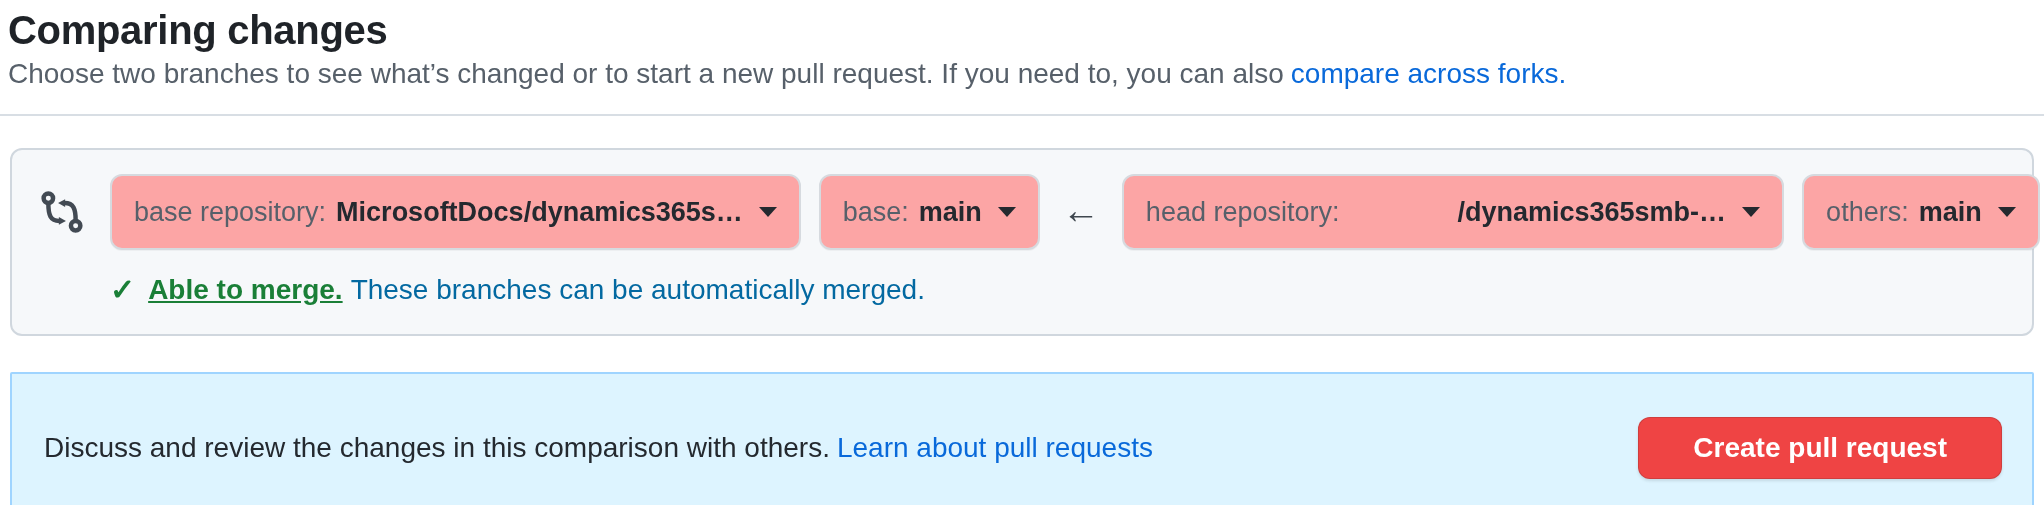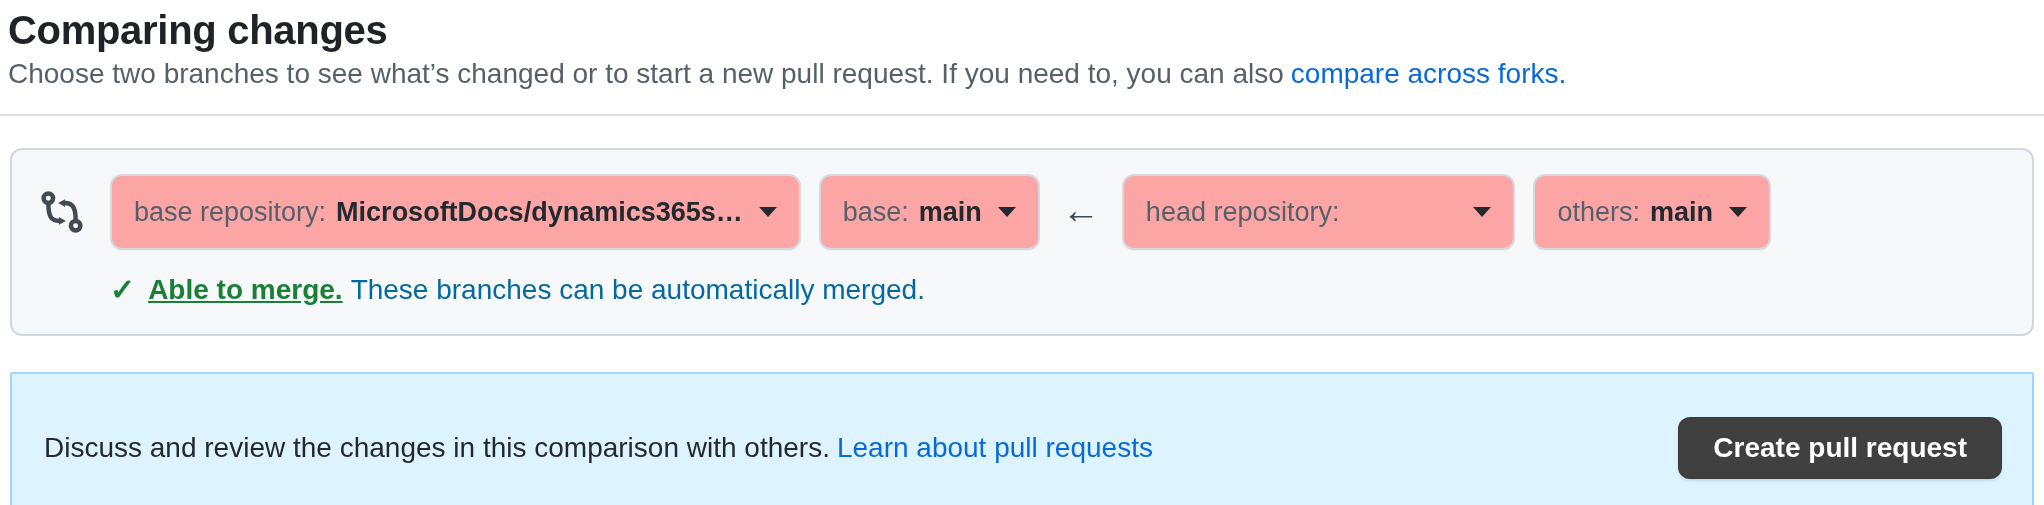--- a/index.html
+++ b/index.html
@@ -89,22 +89,22 @@
     border: 2px solid rgba(84,174,255,0.45);
     border-radius: 2px;
     padding: 0 30px 0 32px;
     display: flex; align-items: center; justify-content: space-between;
     font-size: 28px;
   }
   .banner-text { color: #24292f; }
   .banner-text .inline-link { margin-left: 7px; }
   .create-pr-btn {
     flex: none;
-    height: 62px; padding: 0 34px;
-    background: #404040; color: #ffffff;
+    height: 62px; padding: 0 54px;
+    background: #ef4444; color: #ffffff;
     font-family: "Liberation Sans", sans-serif;
     font-size: 28px; font-weight: 700;
     border: 1px solid rgba(27,31,36,0.15);
     border-radius: 12px;
     box-shadow: 0 2px 3px rgba(27,31,36,0.12);
     cursor: pointer;
   }
 </style>
 </head>
 <body>
@@ -148,20 +148,21 @@
         <span class="lbl">base:</span>
         <span class="val">main</span>
         <span class="caret"></span>
       </button>
 
       <span class="arrow-left">←</span>
 
       <button class="btn-select">
         <span class="lbl">head repository:</span>
         <span class="owner-spacer"></span>
+        <span class="val">/dynamics365smb-…</span>
         <span class="caret"></span>
       </button>
 
       <button class="btn-select gap-sm">
         <span class="lbl">others:</span>
         <span class="val">main</span>
         <span class="caret"></span>
       </button>
 
     </div>

